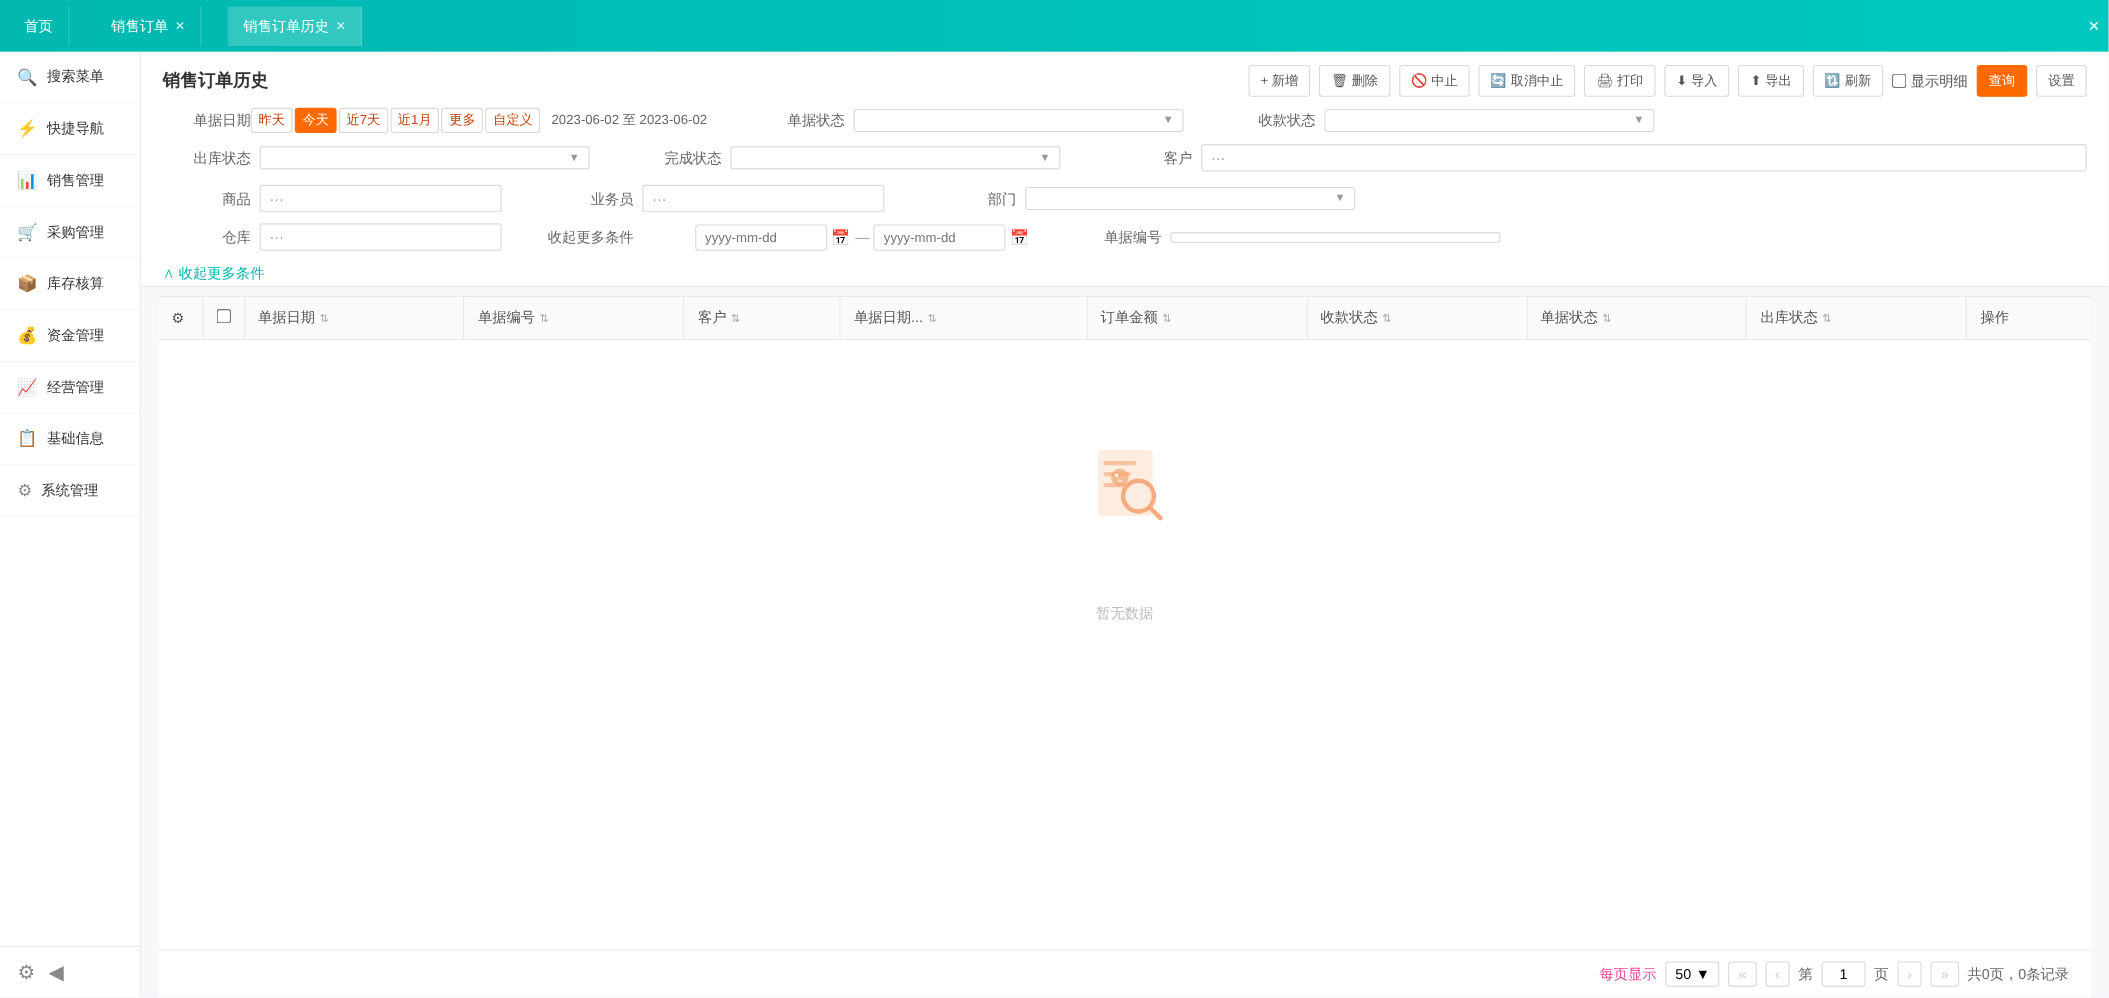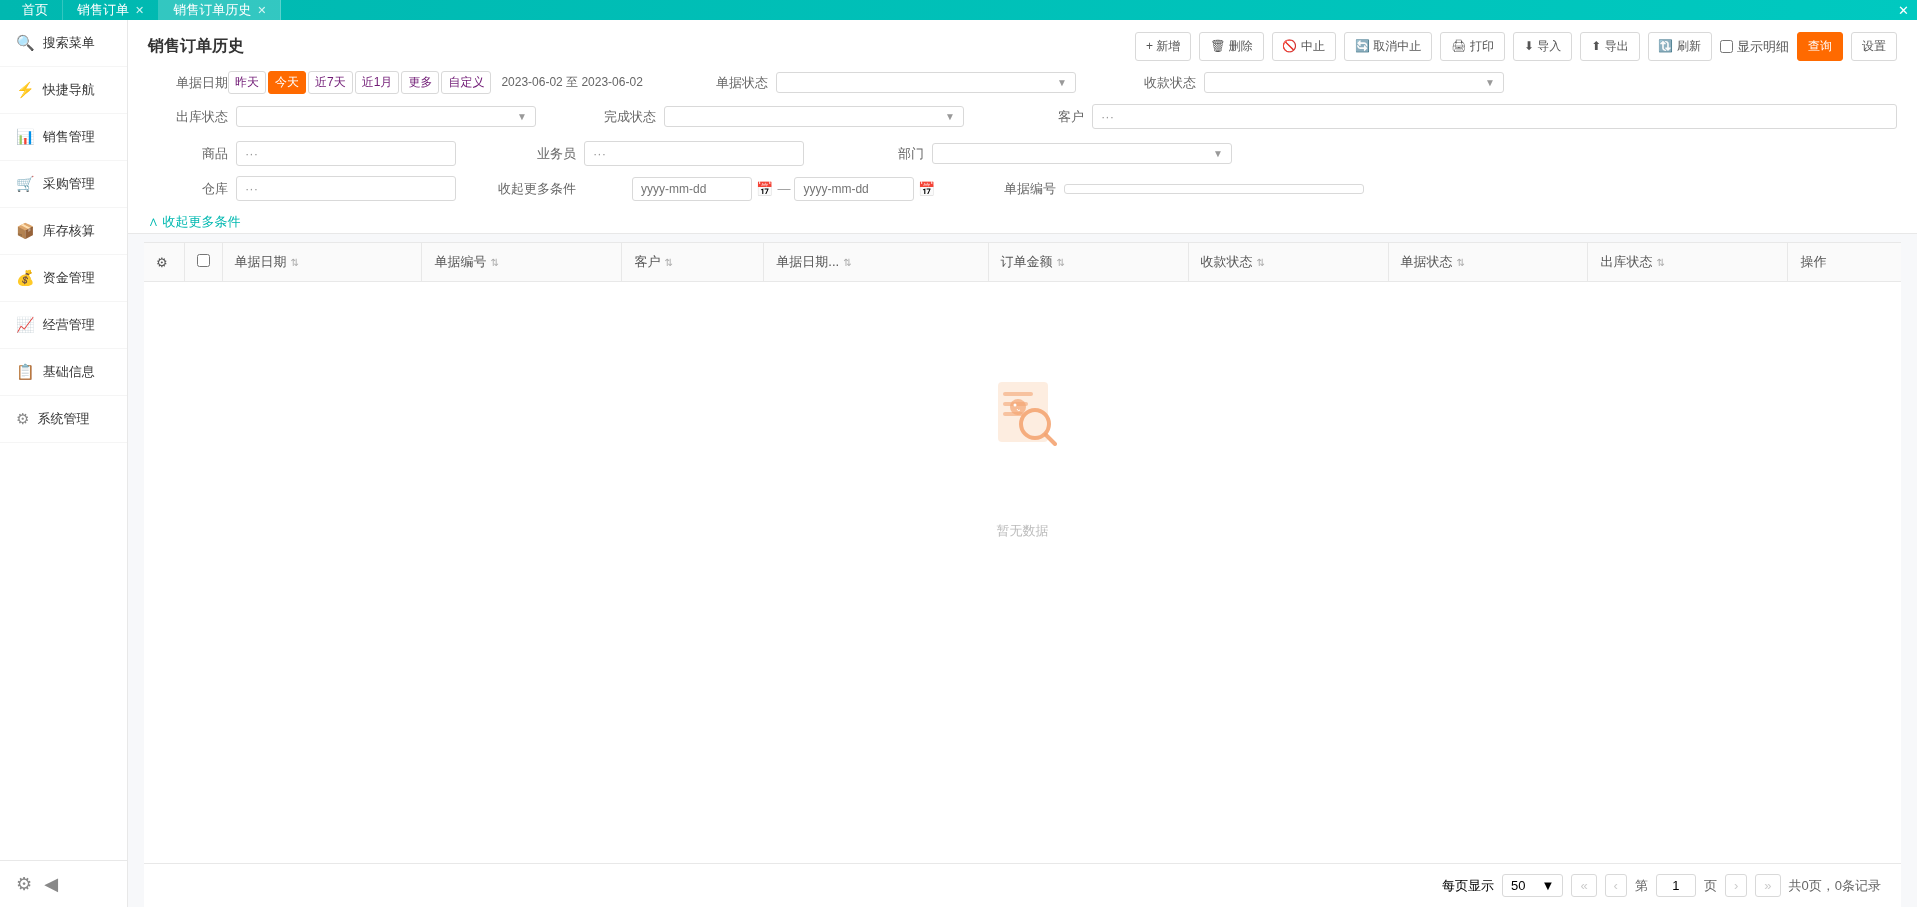--- a/index.html
+++ b/index.html
@@ -1,25 +1,26 @@
 <!DOCTYPE html>
 <html><head>
   <meta charset="utf-8">
   <style>
     * { box-sizing: border-box; margin: 0; padding: 0; font-family: 'Microsoft YaHei', Arial, sans-serif; font-size: 13px; }
     body { display: flex; flex-direction: column; height: 907px; overflow: hidden; background: #f0f2f5; }
 
     
     .top-bar {
-      height: 20px;
+      height: 47px;
       background: linear-gradient(90deg, #00b8b0, #00c9c0);
       display: flex;
       align-items: center;
       padding: 0 8px;
       flex-shrink: 0;
+      gap: 24px;
     }
     .tab-item {
       height: 36px;
       display: flex;
       align-items: center;
       padding: 0 14px;
       color: white;
       cursor: pointer;
       font-size: 13px;
       gap: 6px;
@@ -171,21 +172,21 @@
       align-items: center;
       gap: 2px;
     }
     .date-btn {
       padding: 2px 6px;
       border: 1px solid #d9d9d9;
       background: white;
       border-radius: 3px;
       cursor: pointer;
       font-size: 12px;
-      color: #701a75;
+      color: #c2410c;
     }
     .date-btn.active {
       background: #ff6a00;
       color: white;
       border-color: #ff6a00;
     }
     .date-range {
       font-size: 12px;
       color: #666;
       margin-left: 4px;
@@ -286,28 +287,28 @@
       background: white;
       border-top: 1px solid #e8e8e8;
       display: flex;
       align-items: center;
       justify-content: flex-end;
       padding: 8px 20px;
       gap: 8px;
       flex-shrink: 0;
       height: 44px;
     }
-    .per-page-label { color: #000000; font-size: 13px; }
+    .per-page-label { color: #ec4899; font-size: 13px; }
     .per-page-select {
       display: flex;
       align-items: center;
       border: 1px solid #d9d9d9;
       border-radius: 3px;
       padding: 3px 8px;
-      gap: 16px;
+      gap: 4px;
       cursor: pointer;
       font-size: 13px;
     }
     .pagination-btn {
       border: 1px solid #d9d9d9;
       background: white;
       border-radius: 3px;
       padding: 3px 8px;
       cursor: pointer;
       color: #555;

